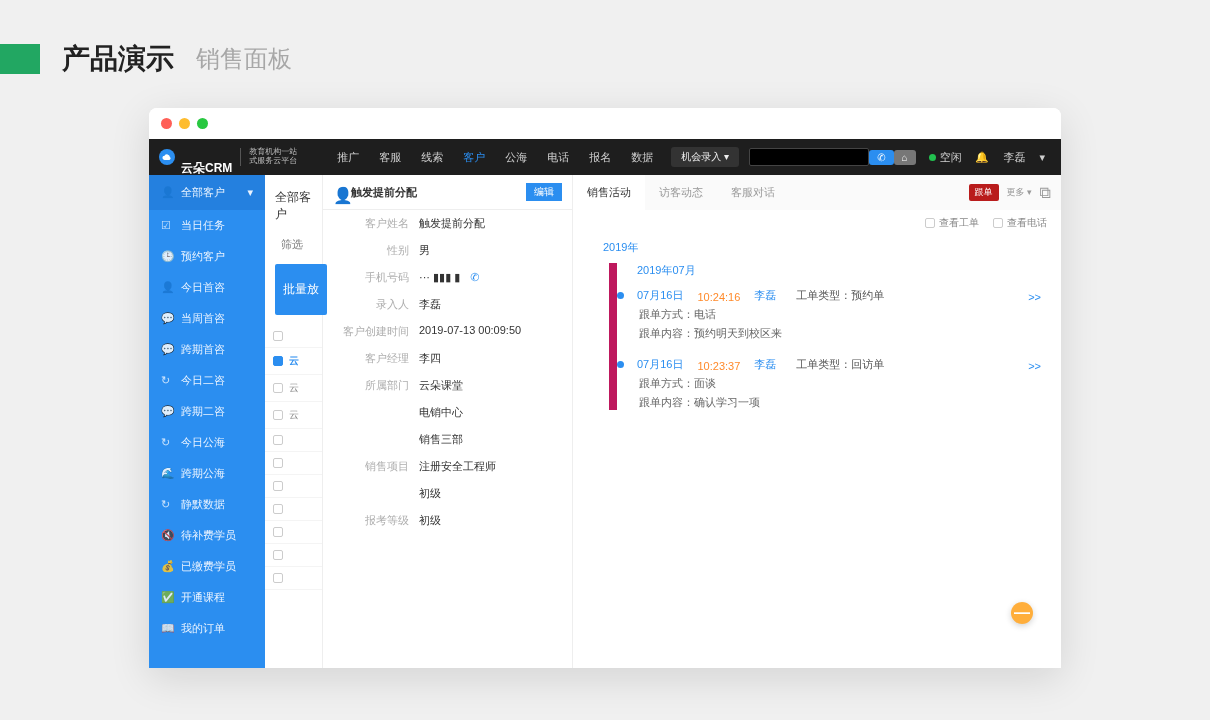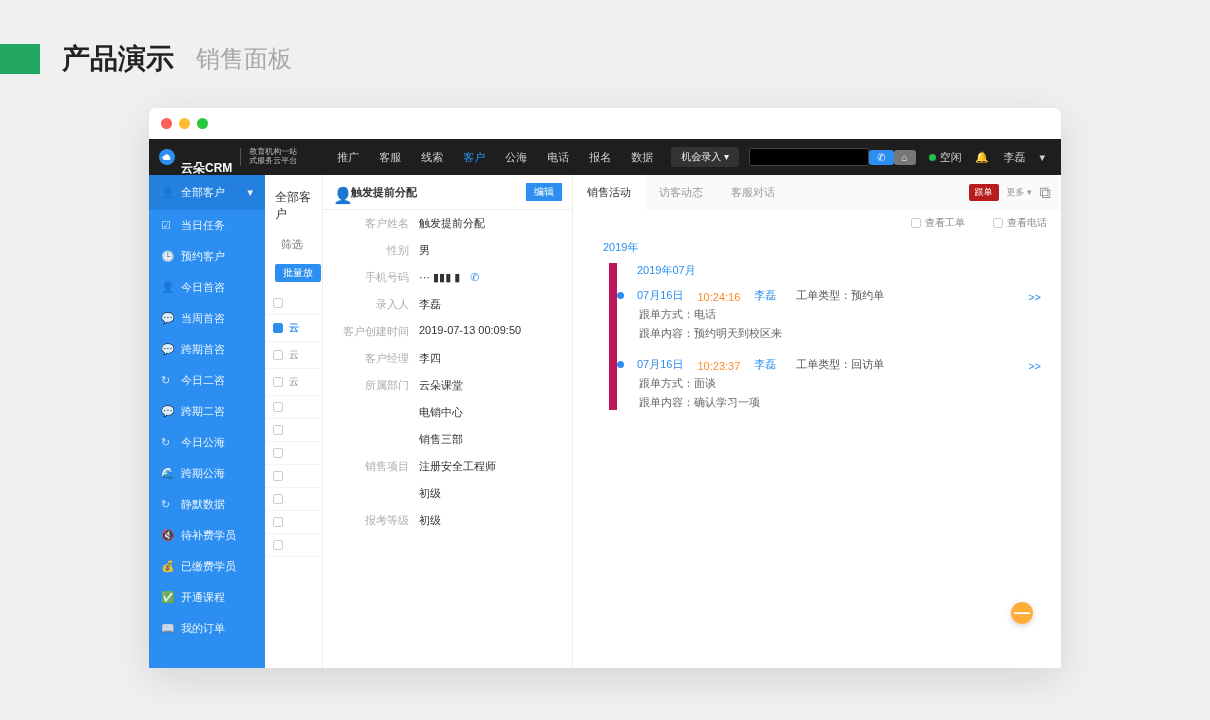--- a/index.html
+++ b/index.html
@@ -35,21 +35,21 @@
   .app-body { display: flex; height: calc(100% - 36px - 31px); }
 
   .sidebar { width: 116px; background: #2b8ef0; color: #e9f3ff; font-size: 11px; overflow: hidden; }
   .side-top { display: flex; align-items: center; padding: 10px 12px; gap: 8px; background: #2480df;}
   .side-item { display: flex; align-items: center; padding: 8px 12px; gap: 8px; cursor: pointer; }
   .side-icon { width: 12px; opacity: .85; }
 
   .list-col { width: 58px; background: #fff; border-right: 1px solid #eee; position: relative; }
   .list-head { font-size: 12px; padding: 14px 10px 6px; color:#333; }
   .filter-row { font-size: 11px; padding: 8px 16px; color:#777; }
-  .batch-btn { background: #2b8ef0; color:#fff; font-size: 10px; padding: 2px 8px; border-radius: 2px; display: inline-block; margin: 4px 10px; white-space: nowrap; }
+  .batch-btn { background: #2b8ef0; color:#fff; font-size: 12px; padding: 17px 8px; border-radius: 2px; display: inline-block; margin: 4px 10px; white-space: nowrap; }
   .table-rows { margin-top: 6px; }
   .trow { display:flex; align-items:center; padding:6px 8px; font-size:10px; color:#888; border-bottom:1px solid #f4f4f4; }
   .ck { width:10px;height:10px;border:1px solid #ccc;margin-right:6px;border-radius:2px;}
   .ck.on{border-color:#2b8ef0;background:#2b8ef0;}
   .trow:nth-child(2){ color:#2b8ef0; font-weight:bold; }
 
   .detail-col { width: 250px; background: #fff; border-right: 1px solid #eee; }
   .detail-hdr { display: flex; align-items: center; padding: 8px 10px; border-bottom: 1px solid #eee; }
   .user-ico { width:12px;height:12px;margin-right:6px; color:#555; }
   .detail-title { font-size: 11px; font-weight: bold; color:#333; }
@@ -61,21 +61,21 @@
   .phone-ico { color:#2b8ef0; }
 
   .activity-col { flex: 1; background: #fff; display: flex; flex-direction: column; }
   .act-tabs { display: flex; background: #fafafa; align-items: center; }
   .atab { padding: 10px 14px; font-size: 11px; color: #999; cursor: pointer; white-space: nowrap; }
   .atab.active { background: #fff; color: #333; }
   .act-tools { margin-left: auto; display: flex; align-items:center; gap:8px; padding-right:10px;}
   .tag-follow { background:#b91c1c;color:#fff;font-size:9px;padding:2px 6px;border-radius:2px;}
   .more { color:#999; font-size:9px; }
 
-  .act-filters { display:flex; justify-content:flex-end; gap:28px; padding: 6px 14px; font-size:10px; color:#888;}
+  .act-filters { display:flex; justify-content:flex-end; gap:14px; padding: 6px 14px; font-size:10px; color:#888;}
   .chk { width:10px;height:10px;border:1px solid #ccc;display:inline-block;margin-right:4px;border-radius:2px;vertical-align:middle;}
 
   .timeline { padding: 4px 20px; font-size: 11px; }
   .year { color:#2b8ef0; margin-left: 10px; margin-bottom: 8px; }
   .tl-body { border-left: 8px solid #be185d; margin-left: 16px; padding-left: 20px; position: relative; }
   .month { color:#2b8ef0; margin: 6px 0 10px; }
   .entry { position: relative; margin-bottom: 16px; }
   .entry::before { content:""; position:absolute; left:-20px; top:4px; width:7px;height:7px;background:#2b8ef0;border-radius:50%;}
   .entry-head { display:flex; gap:14px; align-items:flex-end; }
   .e-date{color:#2b8ef0;} .e-time{color:#ff8a2b;} .e-user{color:#2b8ef0;}

